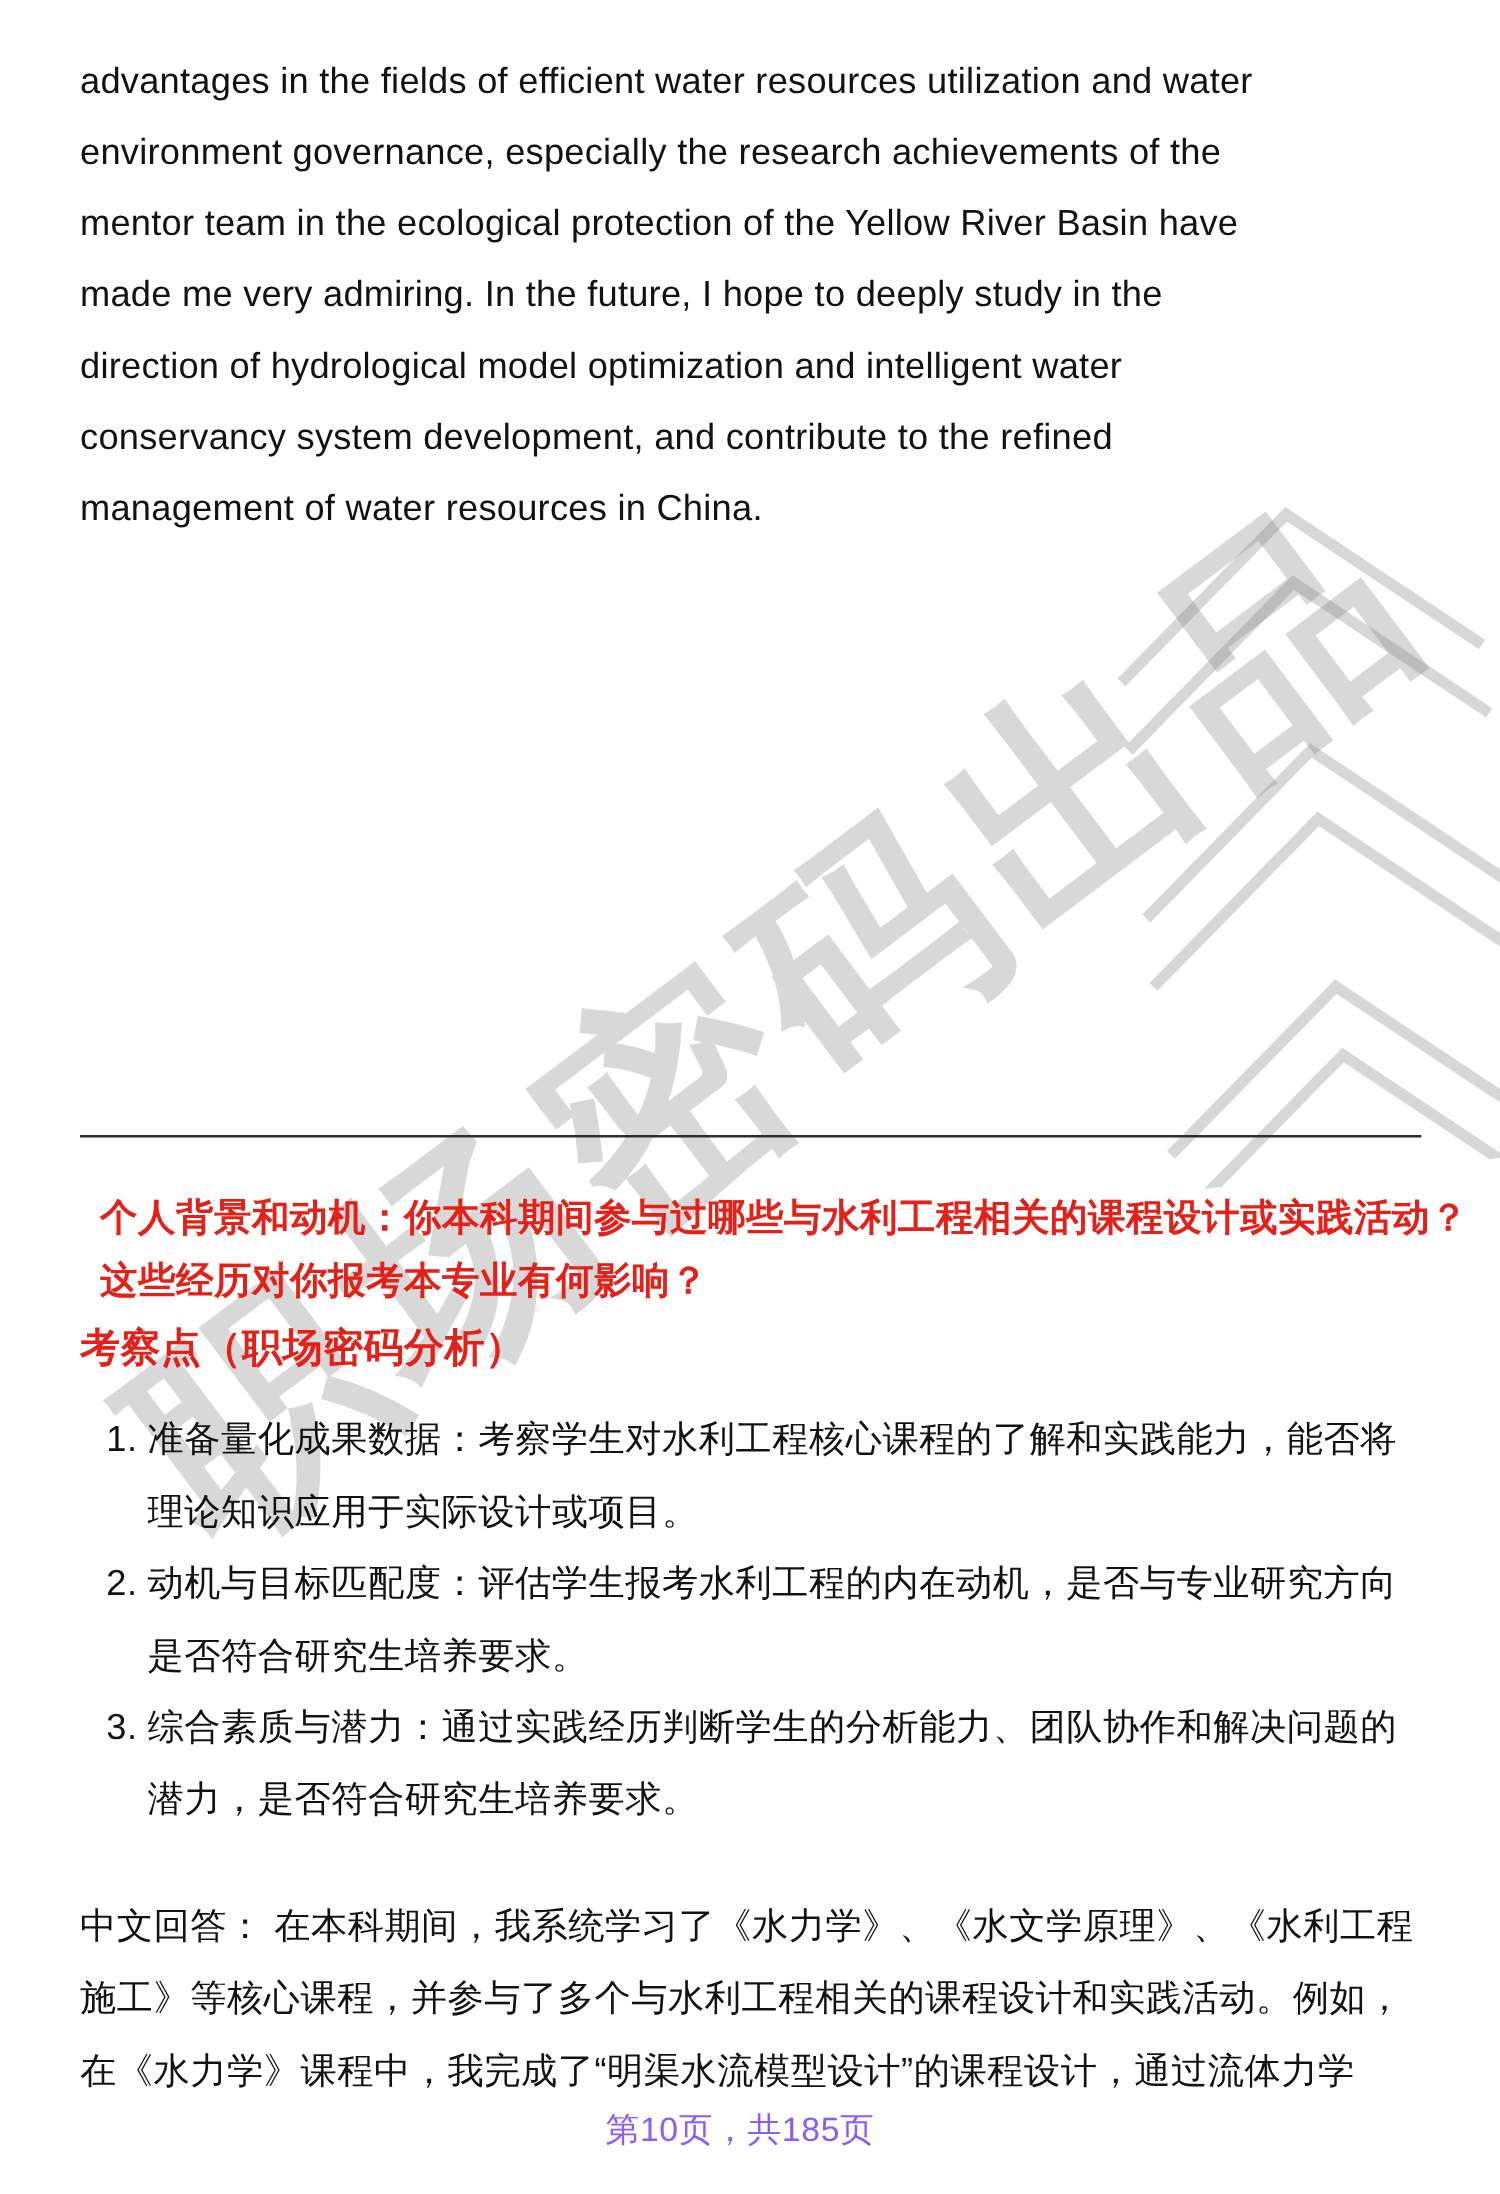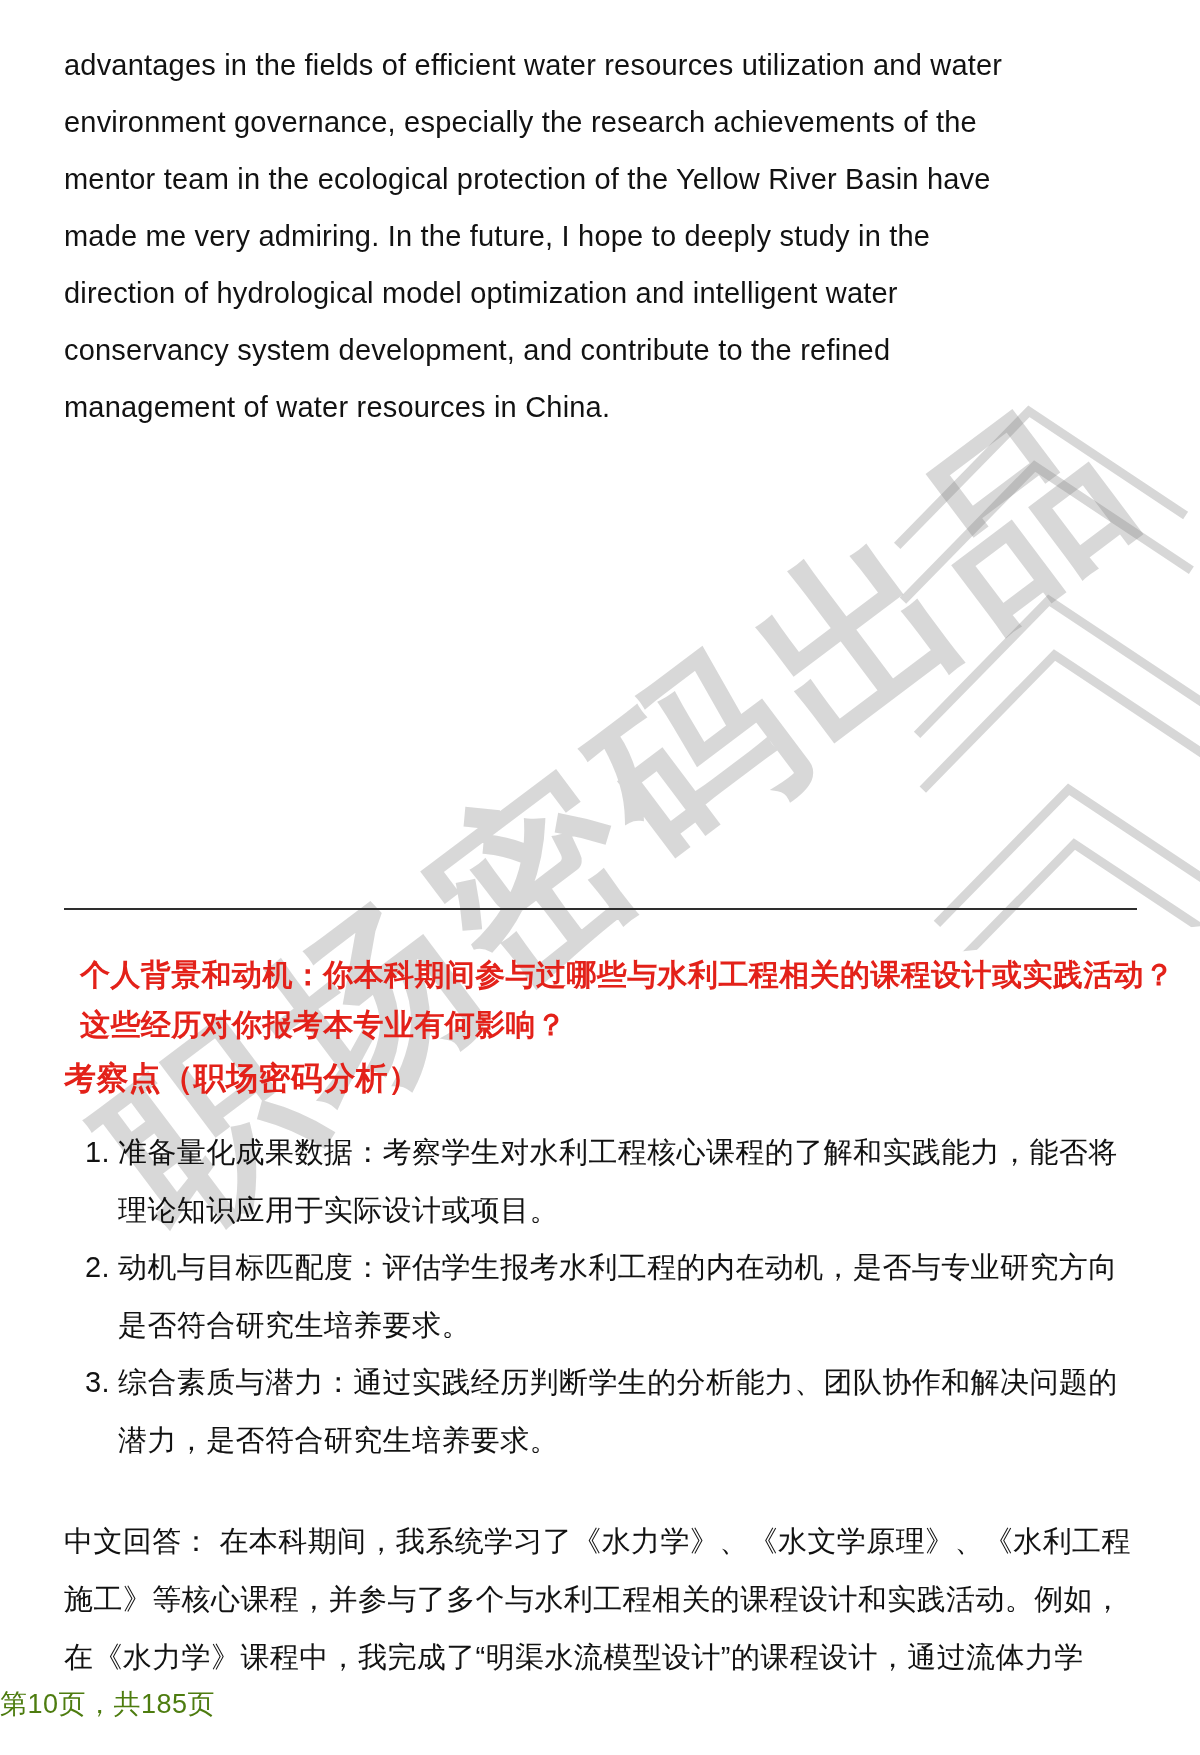--- a/index.html
+++ b/index.html
@@ -35,21 +35,21 @@
   .red-subheading{
     position:absolute;left:64px;top:1058px;margin:0;
     font-size:32px;line-height:40px;font-weight:700;letter-spacing:0.4px;
   }
   .points{position:absolute;left:64px;top:1124px;width:1095px;margin:0;padding:0;list-style:none;}
   .point{display:flex;align-items:flex-start;font-size:29px;line-height:57.5px;letter-spacing:0.4px;}
   .point .num{flex:none;width:33px;margin-left:21px;}
   .point .txt{flex:1;white-space:pre-line;}
   .page-footer{
     position:absolute;left:0;right:16px;top:1687px;margin:0;
-    font-size:27px;line-height:34px;color:#4d7c0f;letter-spacing:0.5px;
+    text-align:center;font-size:27px;line-height:34px;color:#8b5cf6;letter-spacing:0.5px;
   }
 </style>
 </head>
 <body>
 
 <div class="page">
 
   <div class="watermark">
     <div class="wm-text">职场密码出品</div>
     <svg class="wm-lattice" width="430" height="560" viewBox="0 0 430 560" fill="none" stroke="#7d7d7d" stroke-width="9">

